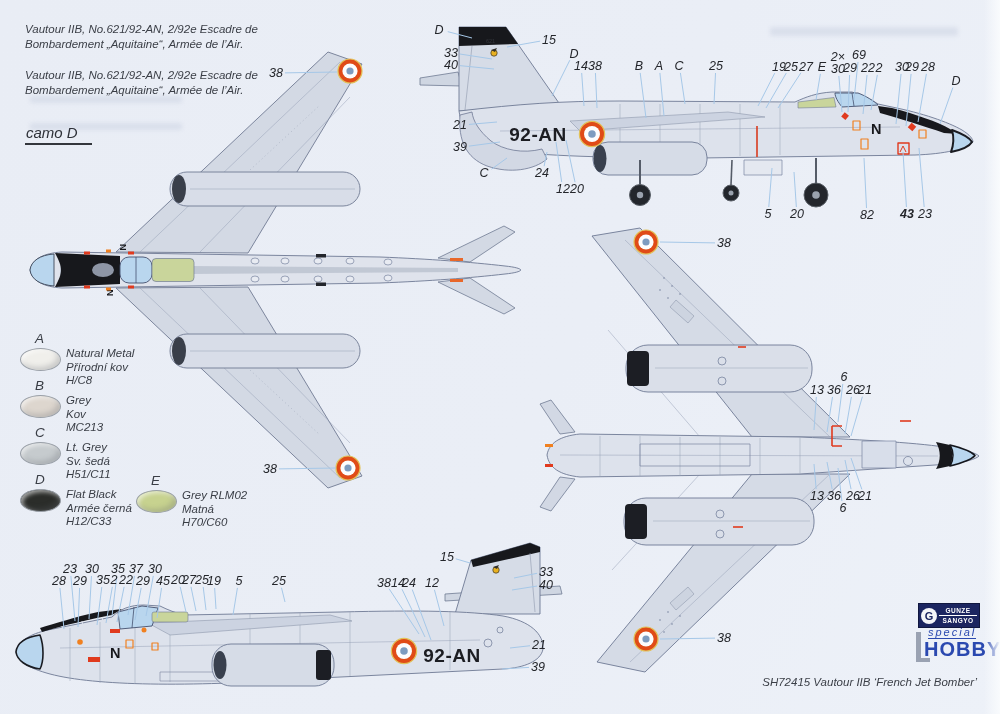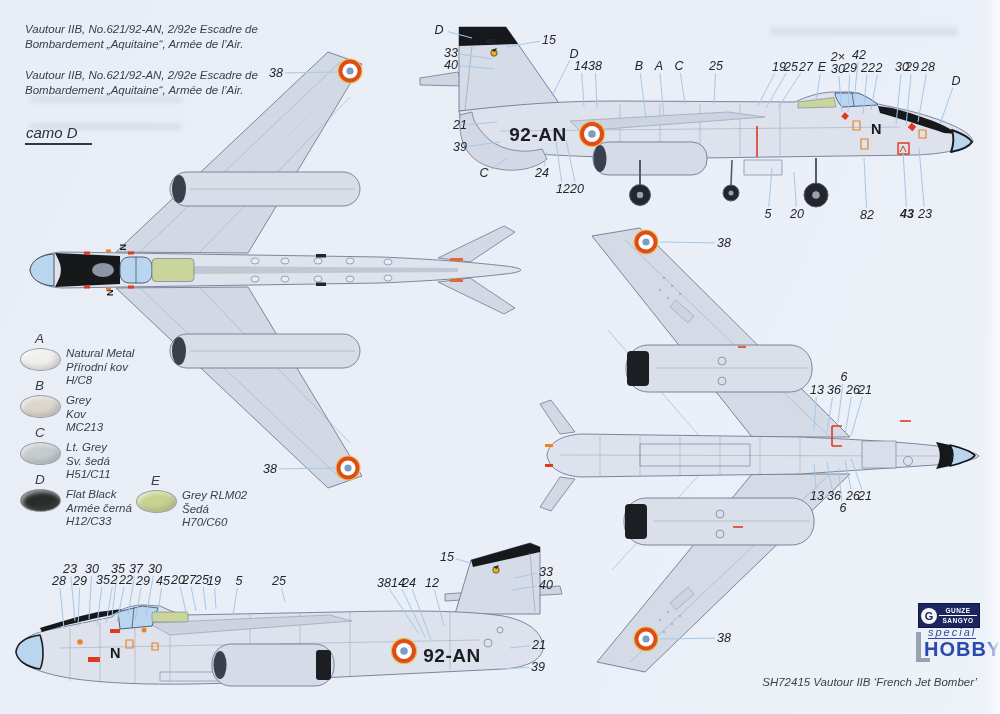--- a/index.html
+++ b/index.html
@@ -411,21 +411,21 @@
           <div>Flat Black</div>
           <div>Armée černá</div>
           <div>H12/C33</div>
         </div>
       </div>
       <div class="legend-item li-4">
         <span class="legend-letter">E</span>
         <span class="legend-swatch" style="background: rgb(199, 210, 143);"></span>
         <div class="legend-lines">
           <div>Grey RLM02</div>
-          <div>Šedá</div>
+          <div>Matná</div>
           <div>H70/C60</div>
         </div>
       </div>
     </div>
 
   <div class="gunze">
     <div class="gunze-emblem">G</div>
     <div class="gunze-text">
       <div>GUNZE</div>
       <div>SANGYO</div>
@@ -450,21 +450,21 @@
     <div class="callout" style="left: 639px; top: 66px;">B</div>
     <div class="callout" style="left: 659px; top: 66px;">A</div>
     <div class="callout" style="left: 679px; top: 66px;">C</div>
     <div class="callout" style="left: 716px; top: 66px;">25</div>
     <div class="callout" style="left: 779px; top: 67px;">19</div>
     <div class="callout" style="left: 791px; top: 67px;">25</div>
     <div class="callout" style="left: 806px; top: 67px;">27</div>
     <div class="callout" style="left: 822px; top: 67px;">E</div>
     <div class="callout" style="left: 838px; top: 57px;">2×</div>
     <div class="callout" style="left: 838px; top: 69px;">30</div>
-    <div class="callout" style="left: 859px; top: 55px;">42</div>
+    <div class="callout" style="left: 859px; top: 55px;">69</div>
     <div class="callout" style="left: 850px; top: 68px;">29</div>
     <div class="callout" style="left: 868px; top: 68px;">22</div>
     <div class="callout" style="left: 879px; top: 68px;">2</div>
     <div class="callout" style="left: 902px; top: 67px;">30</div>
     <div class="callout" style="left: 912px; top: 67px;">29</div>
     <div class="callout" style="left: 928px; top: 67px;">28</div>
     <div class="callout" style="left: 956px; top: 81px;">D</div>
     <div class="callout" style="left: 460px; top: 125px;">21</div>
     <div class="callout" style="left: 460px; top: 147px;">39</div>
     <div class="callout" style="left: 484px; top: 173px;">C</div>

